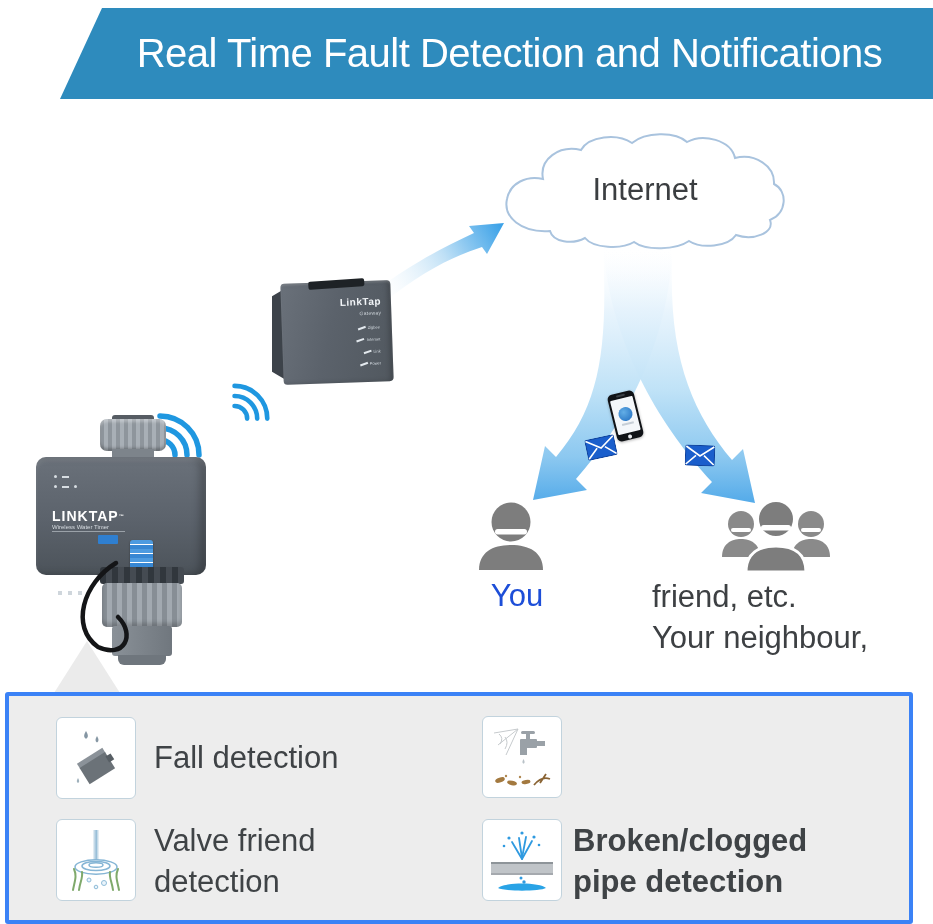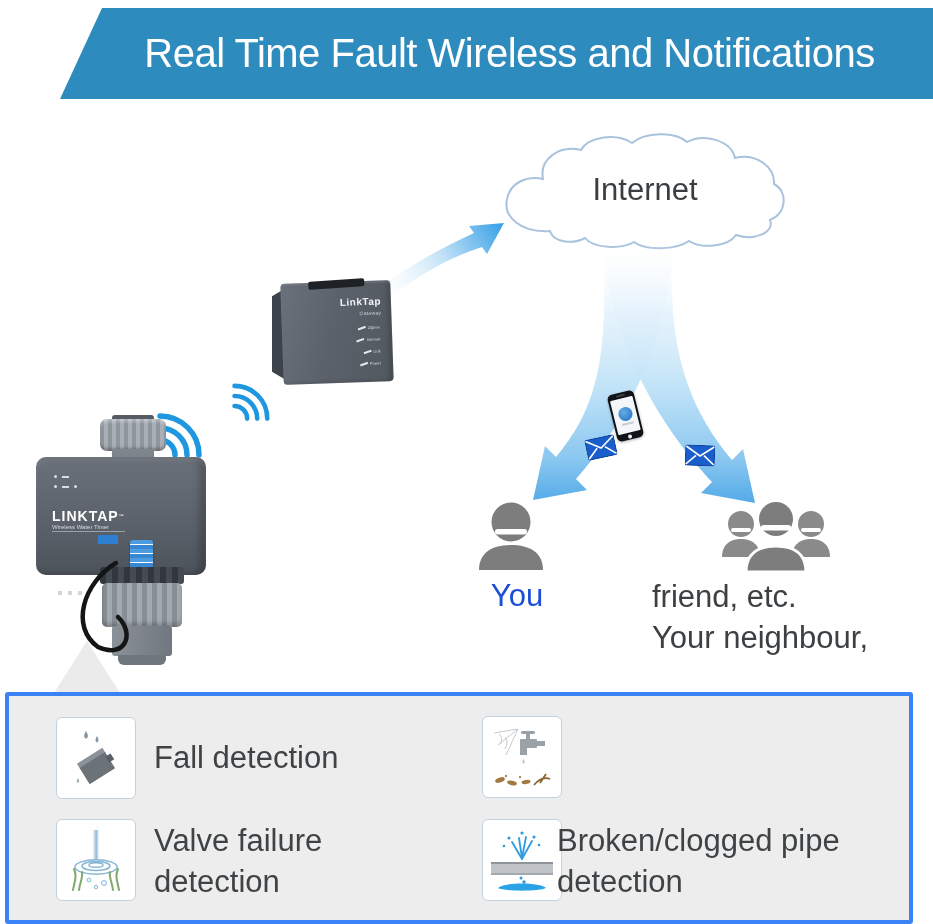--- a/index.html
+++ b/index.html
@@ -111,27 +111,27 @@
   .pointer{left:54px;top:641px;width:66px;height:52px;background:#ebebeb;
     clip-path:polygon(50% 0,100% 100%,0 100%);}
   .tile{position:absolute;width:78px;height:80px;background:#ffffff;border:1px solid #c2d3dd;
     border-radius:6px;display:flex;align-items:center;justify-content:center;}
   .tile1{left:47px;top:21px;} .tile2{left:47px;top:123px;}
   .tile3{left:473px;top:20px;} .tile4{left:473px;top:123px;}
   .feat-label{position:absolute;font-size:31px;line-height:41px;color:#3f4346;}
   .fl1{left:145px;top:41px;width:320px;}
   .fl2{left:145px;top:124px;width:235px;}
   .fl3{left:580px;top:22px;width:250px;}
-  .fl4{left:548px;top:124px;width:290px;}
+  .fl4{left:564px;top:124px;width:290px;font-weight:bold;}
 </style>
 </head>
 <body>
 
 <div class="abs banner">
-  <div class="banner-title">Real Time Fault Wireless and Notifications</div>
+  <div class="banner-title">Real Time Fault Detection and Notifications</div>
 </div>
 
 <svg class="abs cloud-svg" width="300" height="118" viewBox="0 0 300 118">
   <path d="M 55,98 C 26,100 8,84 12,66 C 15,50 32,42 48,46 C 44,26 64,12 86,17 C 94,3 122,0 137,10 C 150,-1 180,-2 192,9 C 208,0 236,7 240,25 C 260,20 280,33 279,51 C 293,58 292,80 275,87 C 280,100 258,108 241,102 C 233,114 206,116 194,108 C 181,117 151,118 139,109 C 126,117 98,115 90,105 C 77,112 58,109 55,98 Z" fill="#ffffff" stroke="#a9c3de" stroke-width="2"></path>
   <text x="150" y="67" text-anchor="middle" font-size="31" fill="#3b3e41" font-family="Liberation Sans, sans-serif">Internet</text>
 </svg>
 
 <svg class="abs gw-arrow" width="140" height="95" viewBox="370 215 140 95">
   <defs>
     <linearGradient id="gwArrowGrad" gradientUnits="userSpaceOnUse" x1="380" y1="298" x2="500" y2="226">
@@ -313,21 +313,21 @@
         <path d="M 55,62 C 53,52 51,48 54,41"></path>
         <path d="M 49,62 C 48,54 45,50 46,44"></path>
       </g>
       <g fill="#eaf4fb" stroke="#8fbcd8" stroke-width="1">
         <circle cx="25" cy="52" r="2"></circle>
         <circle cx="40" cy="55" r="2.5"></circle>
         <circle cx="32" cy="59" r="1.8"></circle>
       </g>
     </svg>
   </div>
-  <div class="feat-label fl2">Valve failure detection</div>
+  <div class="feat-label fl2">Valve friend detection</div>
 
   <div class="tile tile3">
     <svg width="64" height="64" viewBox="0 0 64 64">
       <g stroke="#c6cacd" stroke-width="1" fill="none">
         <path d="M 28,4 L 4,8 M 28,4 L 8,20 M 28,4 L 16,30"></path>
         <path d="M 9,9 Q 14,13 10,19 M 15,12 Q 19,17 15,24"></path>
       </g>
       <g fill="#9aa1a7">
         <rect x="30" y="14" width="17" height="9" rx="1"></rect>
         <rect x="30" y="18" width="7" height="12"></rect>

